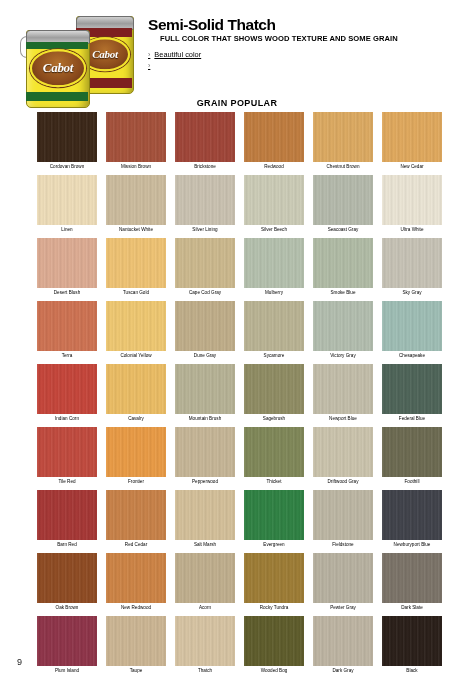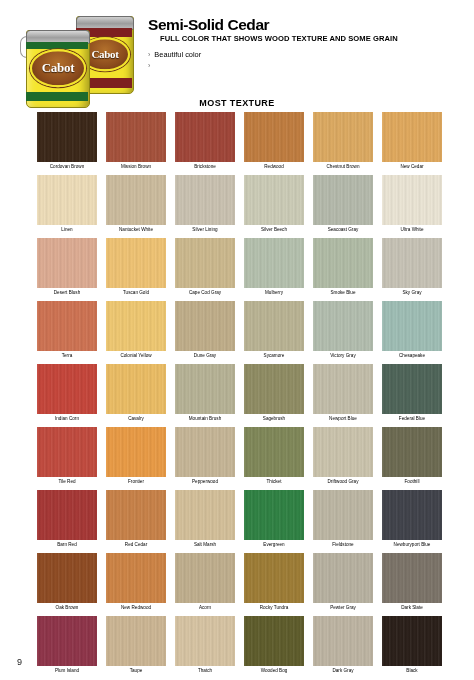--- a/index.html
+++ b/index.html
@@ -109,20 +109,21 @@
     background: radial-gradient(ellipse at 50% 35%, #b2702c 0%, #8a4a1c 62%, #5d3011 100%);
     border: 2px solid #f3e42c;
     box-shadow: 0 0 0 1px #6b3a14;
     display: flex;
     align-items: center;
     justify-content: center;
   }
   .brand-oval .brand-text {
     font-family: "Liberation Serif", serif;
     font-weight: bold;
+    font-style: italic;
     font-size: 13px;
     color: #ffffff;
     text-shadow: 0 1px 1px rgba(0,0,0,.65);
     letter-spacing: -.3px;
   }
   .can-back .brand-oval { width: 46px; height: 30px; }
   .can-back .brand-oval .brand-text { font-size: 11px; }
   .handle {
     position: absolute;
     left: 2px;
@@ -155,20 +156,21 @@
     margin: 0 0 6px 0;
     line-height: 1.1;
     padding-left: 12px;
   }
   .bullet-row {
     display: flex;
     align-items: center;
     margin-bottom: 2px;
     font-size: 7.4px;
     line-height: 1.25;
+    text-decoration: underline;
   }
   .bullet-chev {
     color: #6d6d6d;
     font-size: 7px;
     margin-right: 4px;
     line-height: 1.3;
   }
 
   #most-popular {
     position: absolute;
@@ -261,34 +263,34 @@
       <div class="lid"></div>
       <div class="band"></div>
       <div class="footband"></div>
       <div class="brand-oval">
         <span class="brand-text">Cabot</span>
       </div>
     </div>
   </div>
 
   <div id="header-text">
-    <h1 id="title">Semi-Solid Cedar</h1>
+    <h1 id="title">Semi-Solid Thatch</h1>
     <div id="subtitle">FULL COLOR THAT SHOWS WOOD TEXTURE AND SOME GRAIN</div>
 
     <div class="bullet-row">
       <span class="bullet-chev">›</span>
       <span>Beautiful color</span>
     </div>
     <div class="bullet-row">
       <span class="bullet-chev">›</span>
     </div>
   </div>
 </div>
 
-<div id="most-popular">MOST TEXTURE</div>
+<div id="most-popular">GRAIN POPULAR</div>
 
 <div id="swatch-grid">
     <div class="swatch-cell">
       <div class="swatch-chip" style="background: rgb(59, 39, 24);"></div>
       <div class="swatch-label">Cordovan Brown</div>
     </div>
     <div class="swatch-cell">
       <div class="swatch-chip" style="background: rgb(164, 81, 59);"></div>
       <div class="swatch-label">Mission Brown</div>
     </div>

